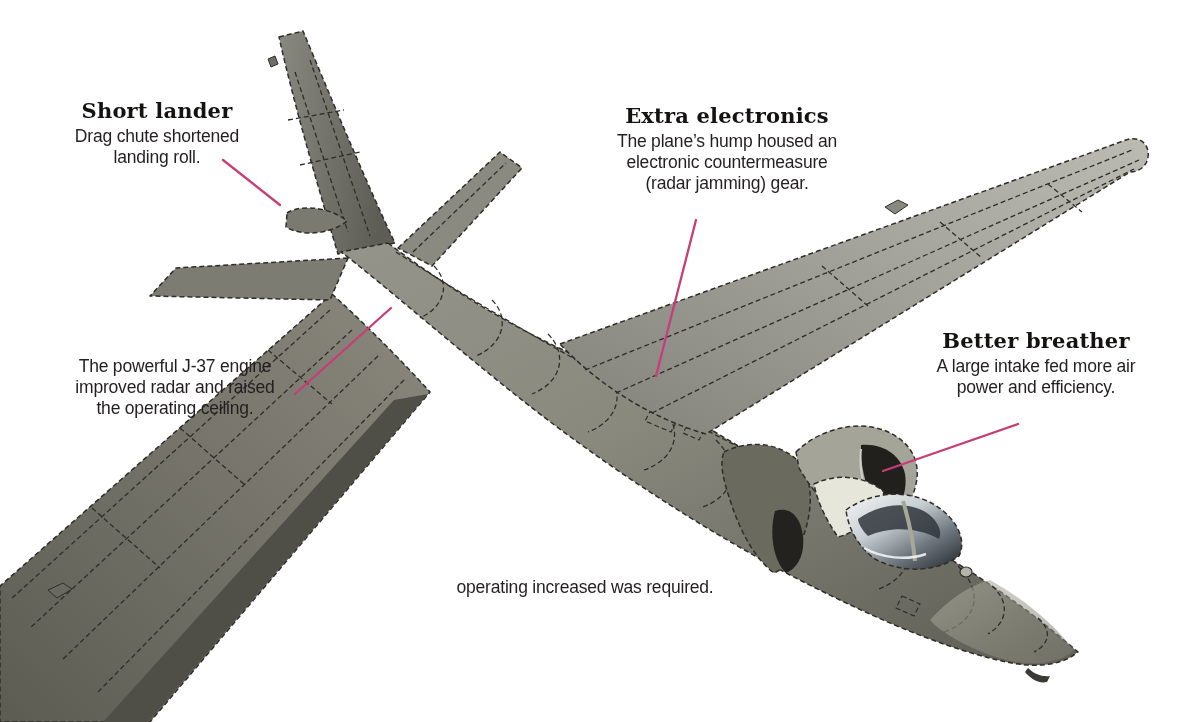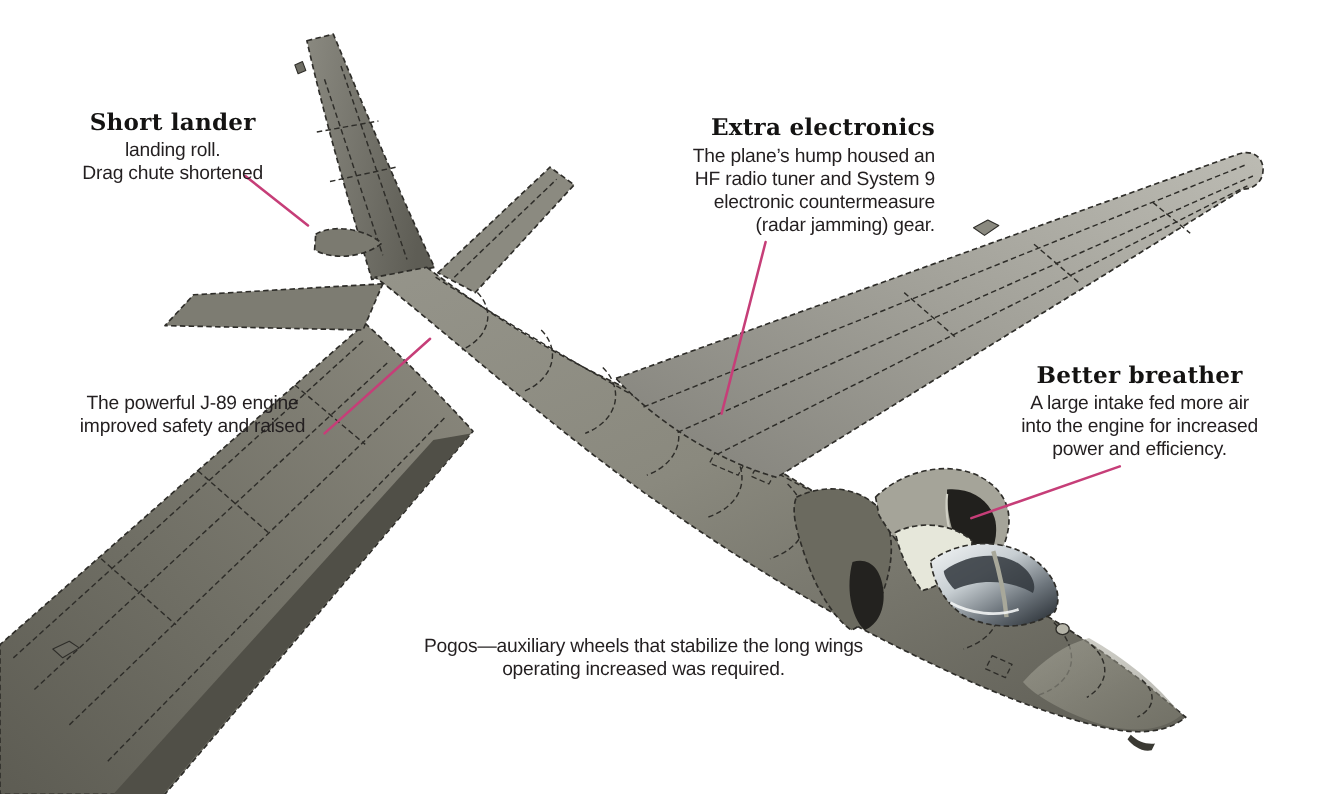--- a/index.html
+++ b/index.html
@@ -17,21 +17,21 @@
     font-weight:bold;
     font-size:21px;line-height:24px;color:#141312;
     letter-spacing:.2px;
   }
   .callout .line{
     display:block;white-space:nowrap;
     font-size:17.5px;line-height:21px;letter-spacing:-0.2px;
   }
   
   .co-short{left:47px;top:99px;width:220px;}
-  .co-extra{left:580px;top:104px;width:270px;text-align:right;}
+  .co-extra{left:592px;top:104px;width:270px;}
   .co-power{left:65px;top:356px;width:220px;}
   .co-breather{left:916px;top:329px;width:240px;}
   .co-optional{left:375px;top:577px;width:420px;}
 </style>
 </head>
 <body>
 
 <div class="stage">
 
   <svg width="1200" height="722" viewBox="0 0 1200 722">
@@ -158,42 +158,40 @@
     <g stroke="#c63e78" stroke-width="2.3" stroke-linecap="round">
       <line x1="223" y1="160" x2="280" y2="205"></line>
       <line x1="696" y1="220" x2="656" y2="376"></line>
       <line x1="295" y1="394" x2="391" y2="308"></line>
       <line x1="1018" y1="424" x2="883" y2="471"></line>
     </g>
   </svg>
 
   <div class="callout co-short">
     <h3>Short lander</h3>
+    <span class="line">Drag chute shortened</span>
     <span class="line">landing roll.</span>
-    <span class="line">Drag chute shortened</span>
   </div>
 
   <div class="callout co-extra">
     <h3>Extra electronics</h3>
     <span class="line">The plane’s hump housed an</span>
-    <span class="line">HF radio tuner and System 9</span>
     <span class="line">electronic countermeasure</span>
     <span class="line">(radar jamming) gear.</span>
   </div>
 
   <div class="callout co-power">
-    <span class="line">The powerful J-89 engine</span>
-    <span class="line">improved safety and raised</span>
+    <span class="line">The powerful J-37 engine</span>
+    <span class="line">improved radar and raised</span>
+    <span class="line">the operating ceiling.</span>
   </div>
 
   <div class="callout co-breather">
     <h3>Better breather</h3>
     <span class="line">A large intake fed more air</span>
-    <span class="line">into the engine for increased</span>
     <span class="line">power and efficiency.</span>
   </div>
 
   <div class="callout co-optional">
-    <span class="line">Pogos—auxiliary wheels that stabilize the long wings</span>
     <span class="line">operating increased was required.</span>
   </div>
 
 </div>
 
 </body></html>

